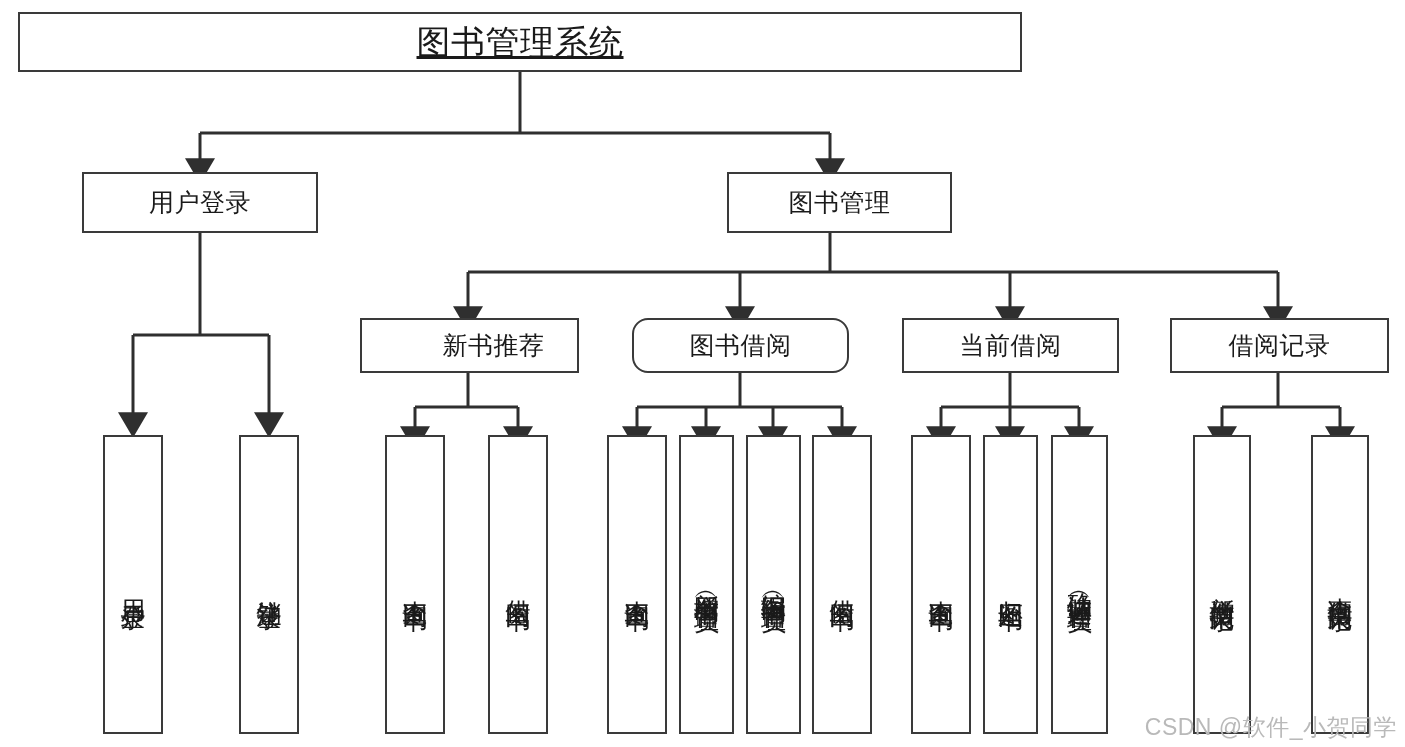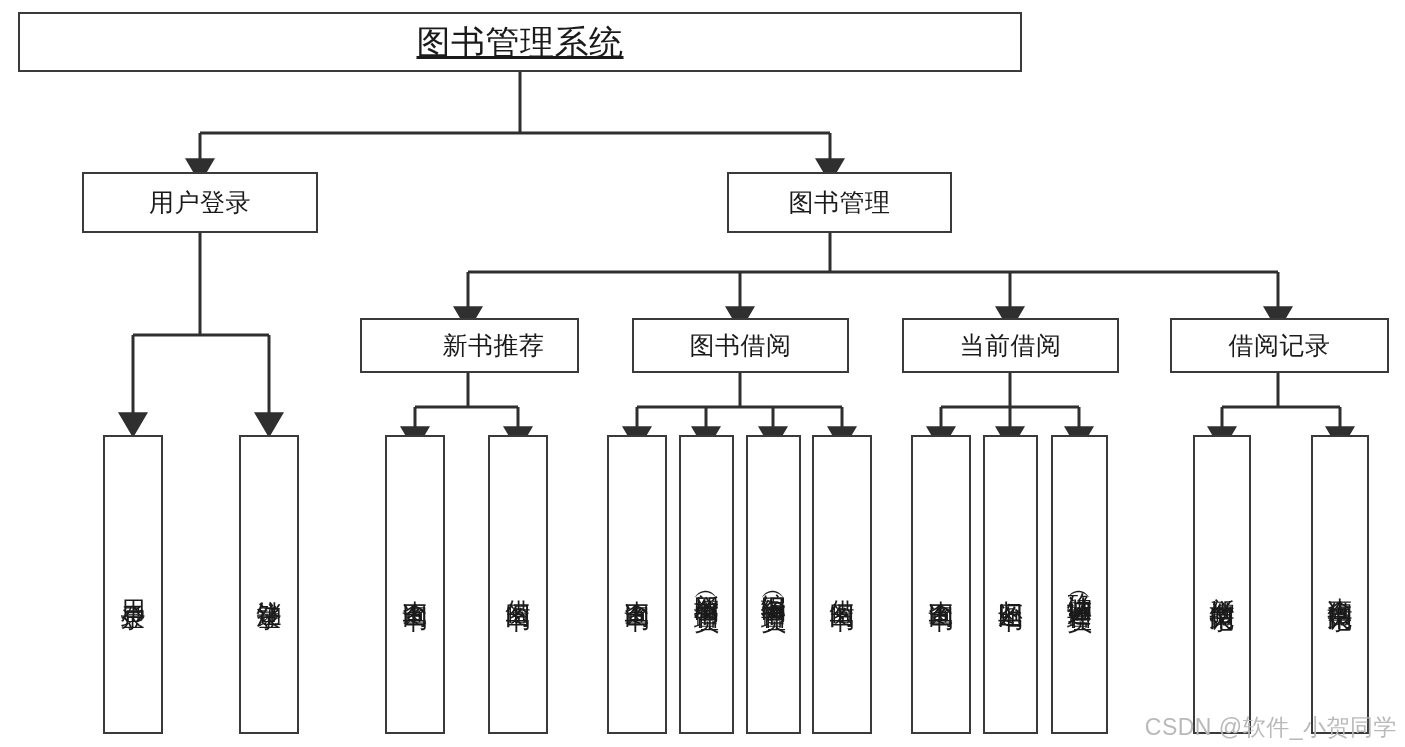--- a/index.html
+++ b/index.html
@@ -130,21 +130,21 @@
   <div class="node horiz" style="left:82px; top:172px; width:236px; height:61px;">
     <span class="label">用户登录</span>
   </div>
   <div class="node horiz" style="left:712px; top:172px; width:225px; height:61px;margin-left:15px;">
     <span class="label">图书管理</span>
   </div>
 
   <div class="node horiz" style="left:360px; top:318px; width:219px; height:55px;padding-left:48px;">
     <span class="label">新书推荐</span>
   </div>
-  <div class="node horiz" style="left:632px; top:318px; width:217px; height:55px;">
+  <div class="node horiz" style="left:632px; top:318px; width:217px; height:55px;border-radius:16px;">
     <span class="label">图书借阅</span>
   </div>
   <div class="node horiz" style="left:902px; top:318px; width:217px; height:55px;">
     <span class="label">当前借阅</span>
   </div>
   <div class="node horiz" style="left:1170px; top:318px; width:219px; height:55px;">
     <span class="label">借阅记录</span>
   </div>
 
   <div class="node vert" style="left:103px; top:435px; width:60px; height:299px;">

